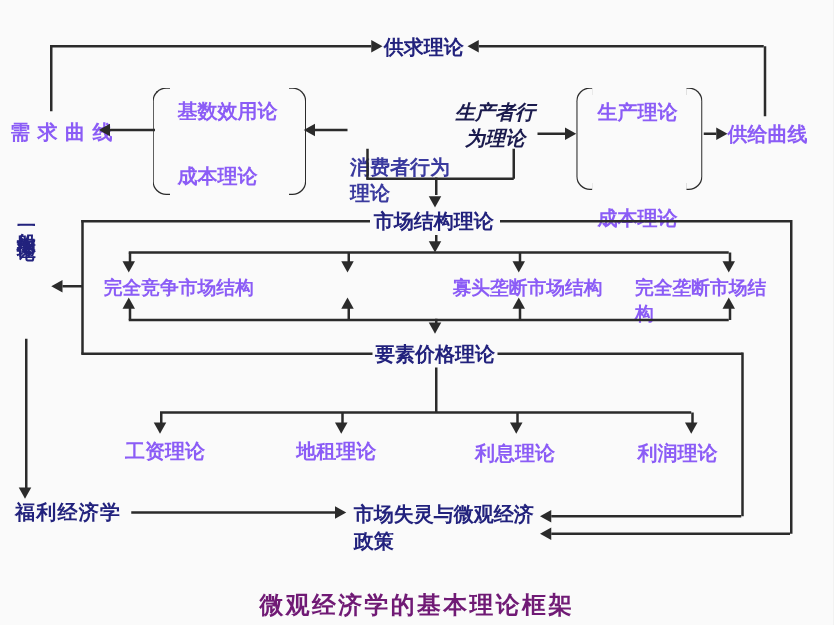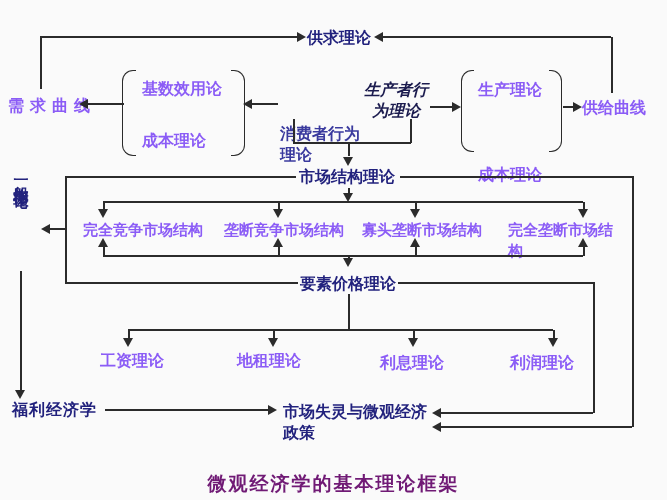--- a/index.html
+++ b/index.html
@@ -110,21 +110,20 @@
   <div class="vl" style="left:103px;top:202px;height:8px;"></div>
   <div class="ar ar-down" style="left:98px;top:209px;"></div>
   <div class="vl" style="left:278px;top:202px;height:8px;"></div>
   <div class="ar ar-down" style="left:273px;top:209px;"></div>
   <div class="vl" style="left:415px;top:202px;height:8px;"></div>
   <div class="ar ar-down" style="left:410px;top:209px;"></div>
   <div class="vl" style="left:583px;top:202px;height:8px;"></div>
   <div class="ar ar-down" style="left:578px;top:209px;"></div>
 
   <div class="node sz15" style="left:83px;top:220px;">完全竞争市场结构</div>
-  <div class="node sz15" style="left:224px;top:220px;">垄断竞争市场结构</div>
   <div class="node sz15" style="left:362px;top:220px;">寡头垄断市场结构</div>
   <div class="node sz15" style="left:508px;top:220px;width:112px;">完全垄断市场结
 构</div>
 
   <div class="hl" style="left:103px;top:255px;width:480px;"></div>
   <div class="ar ar-up" style="left:98px;top:238px;"></div>
   <div class="vl" style="left:103px;top:246px;height:10px;"></div>
   <div class="ar ar-up" style="left:273px;top:238px;"></div>
   <div class="vl" style="left:278px;top:246px;height:10px;"></div>
   <div class="ar ar-up" style="left:410px;top:238px;"></div>

